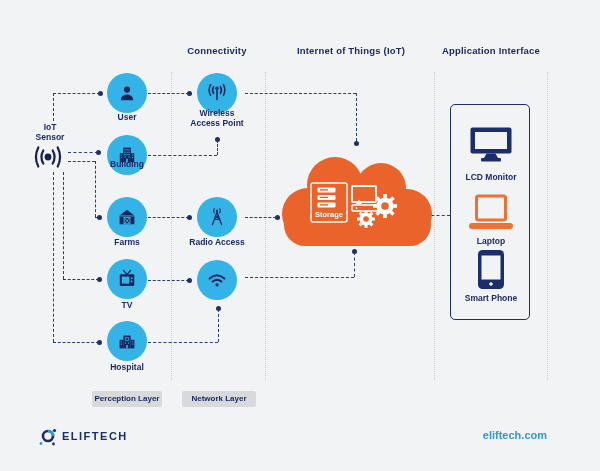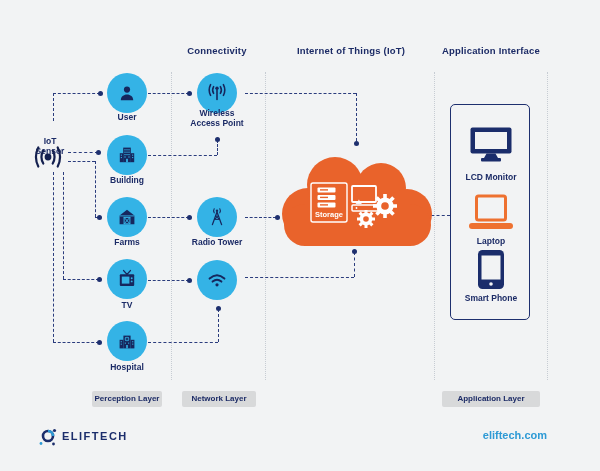--- a/index.html
+++ b/index.html
@@ -30,21 +30,21 @@
 
   <div class="sep" style="left:171px"></div>
   <div class="sep" style="left:265px"></div>
   <div class="sep" style="left:434px"></div>
   <div class="sep" style="left:547px"></div>
 
   <div class="hdr" style="left:167px;top:45px;width:100px">Connectivity</div>
   <div class="hdr" style="left:271px;top:45px;width:160px">Internet of Things (IoT)</div>
   <div class="hdr" style="left:421px;top:45px;width:140px">Application Interface</div>
 
-  <div class="lbl" style="left:20px;top:137px;width:60px">
+  <div class="lbl" style="left:20px;top:123px;width:60px">
     <span>IoT</span><br><span>Sensor</span>
   </div>
   <svg class="appicon" style="left:30px;top:143px" width="36" height="28" viewBox="0 0 36 28">
     <circle cx="18" cy="14" r="3.4" fill="#14204f"></circle>
     <path d="M13.3,7.5 Q9.6,14 13.3,20.5" stroke="#14204f" stroke-width="2.2" fill="none" stroke-linecap="round"></path>
     <path d="M22.7,7.5 Q26.4,14 22.7,20.5" stroke="#14204f" stroke-width="2.2" fill="none" stroke-linecap="round"></path>
     <path d="M8.3,4.5 Q3.6,14 8.3,23.5" stroke="#14204f" stroke-width="2.2" fill="none" stroke-linecap="round"></path>
     <path d="M27.7,4.5 Q32.4,14 27.7,23.5" stroke="#14204f" stroke-width="2.2" fill="none" stroke-linecap="round"></path>
   </svg>
 
@@ -113,21 +113,21 @@
         <rect x="7.4" y="11.4" width="1.2" height="1.2"></rect>
           <rect x="11.4" y="11.4" width="1.2" height="1.2"></rect>
         <rect x="3.8" y="9.6" width="1.1" height="1.1"></rect>
           <rect x="3.8" y="12" width="1.1" height="1.1"></rect>
         <rect x="15.1" y="9.6" width="1.1" height="1.1"></rect>
           <rect x="15.1" y="12" width="1.1" height="1.1"></rect>
         <rect x="9.1" y="13.8" width="1.8" height="3.4"></rect>
       </g>
     </svg>
   </div>
-  <div class="lbl" style="left:87px;top:176px;width:80px">Building</div>
+  <div class="lbl" style="left:87px;top:160px;width:80px">Building</div>
 
   <div class="circle" style="left:107px;top:197px">
     <svg width="20" height="20" viewBox="0 0 20 20">
       <path d="M2.6,8.6 L10,2.8 L17.4,8.6 L17.4,17.2 L2.6,17.2 Z" fill="#16275e"></path>
       <path d="M2.6,8.9 L17.4,8.9" stroke="#34b3e6" stroke-width="0.9"></path>
       <rect x="7.1" y="10.4" width="5.8" height="6.4" fill="none" stroke="#34b3e6" stroke-width="1"></rect>
       <path d="M7.1,10.4 L12.9,16.8 M12.9,10.4 L7.1,16.8" stroke="#34b3e6" stroke-width="1"></path>
     </svg>
   </div>
   <div class="lbl" style="left:87px;top:238px;width:80px">Farms</div>
@@ -179,21 +179,21 @@
   </div>
 
   <div class="circle" style="left:197px;top:197px">
     <svg width="20" height="20" viewBox="0 0 20 20">
       <circle cx="10" cy="3.8" r="1.2" fill="#16275e"></circle>
       <path d="M7.2,1.8 Q6,3.8 7.2,5.8 M12.8,1.8 Q14,3.8 12.8,5.8" stroke="#16275e" stroke-width="1.1" fill="none" stroke-linecap="round"></path>
       <path d="M10,5 L5.4,17.6 M10,5 L14.6,17.6" stroke="#16275e" stroke-width="1.3" fill="none" stroke-linecap="round"></path>
       <path d="M8.5,9.2 L11.5,9.2 M7.4,12.4 L12.6,12.4 M8.5,9.2 L12.6,12.4 M11.5,9.2 L7.4,12.4" stroke="#16275e" stroke-width="1" fill="none"></path>
     </svg>
   </div>
-  <div class="lbl" style="left:177px;top:238px;width:80px">Radio Tower</div>
+  <div class="lbl" style="left:177px;top:238px;width:80px">Radio Access</div>
 
   <div class="circle" style="left:197px;top:260px">
     <svg width="22" height="22" viewBox="0 0 22 22">
       <path d="M3.6,9.6 Q11,2.8 18.4,9.6" stroke="#16275e" stroke-width="2" fill="none" stroke-linecap="round"></path>
       <path d="M6.6,12.6 Q11,8.8 15.4,12.6" stroke="#16275e" stroke-width="2" fill="none" stroke-linecap="round"></path>
       <circle cx="11" cy="15.8" r="1.6" fill="#16275e"></circle>
     </svg>
   </div>
 
   <svg class="appicon" style="left:278px;top:148px" width="158" height="102" viewBox="0 0 158 102">
@@ -257,21 +257,20 @@
 
   <svg class="appicon" style="left:477px;top:249px" width="28" height="41" viewBox="0 0 28 41">
     <rect x="1" y="1" width="26" height="39" rx="4.5" fill="#1b2d6b"></rect>
     <rect x="4.5" y="6.5" width="19" height="24" fill="#f2f3f4"></rect>
     <circle cx="14" cy="35" r="1.8" fill="#f2f3f4"></circle>
   </svg>
   <div class="lbl" style="left:451px;top:294px;width:80px">Smart Phone</div>
 
   <div class="badge" style="left:92px;top:391px;width:70px">Perception Layer</div>
   <div class="badge" style="left:182px;top:391px;width:74px">Network Layer</div>
-  <div class="badge" style="left:442px;top:391px;width:98px">Application Layer</div>
 
   <svg class="appicon" style="left:38px;top:427px" width="20" height="20" viewBox="0 0 20 20">
     <circle cx="10" cy="9" r="5" fill="none" stroke="#1b2d6b" stroke-width="2.6"></circle>
     <path d="M10,4 A5,5 0 0,1 15,9" fill="none" stroke="#2e9ad5" stroke-width="2.6"></path>
     <circle cx="16.5" cy="3.5" r="1.6" fill="#1b2d6b"></circle>
     <circle cx="3" cy="16.5" r="1.4" fill="#2e9ad5"></circle>
     <circle cx="15.5" cy="17" r="1.4" fill="#1b2d6b"></circle>
   </svg>
   <div class="brand">ELIFTECH</div>
   <div class="site">eliftech.com</div>

